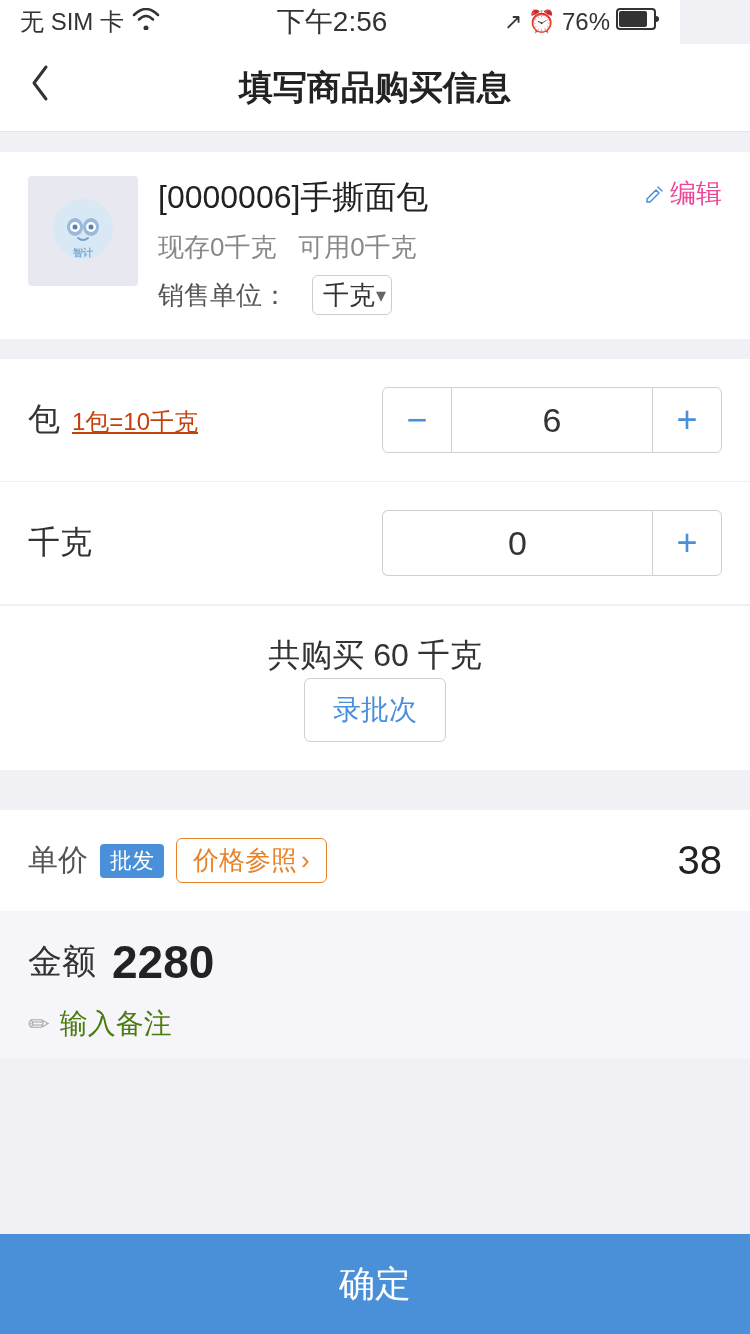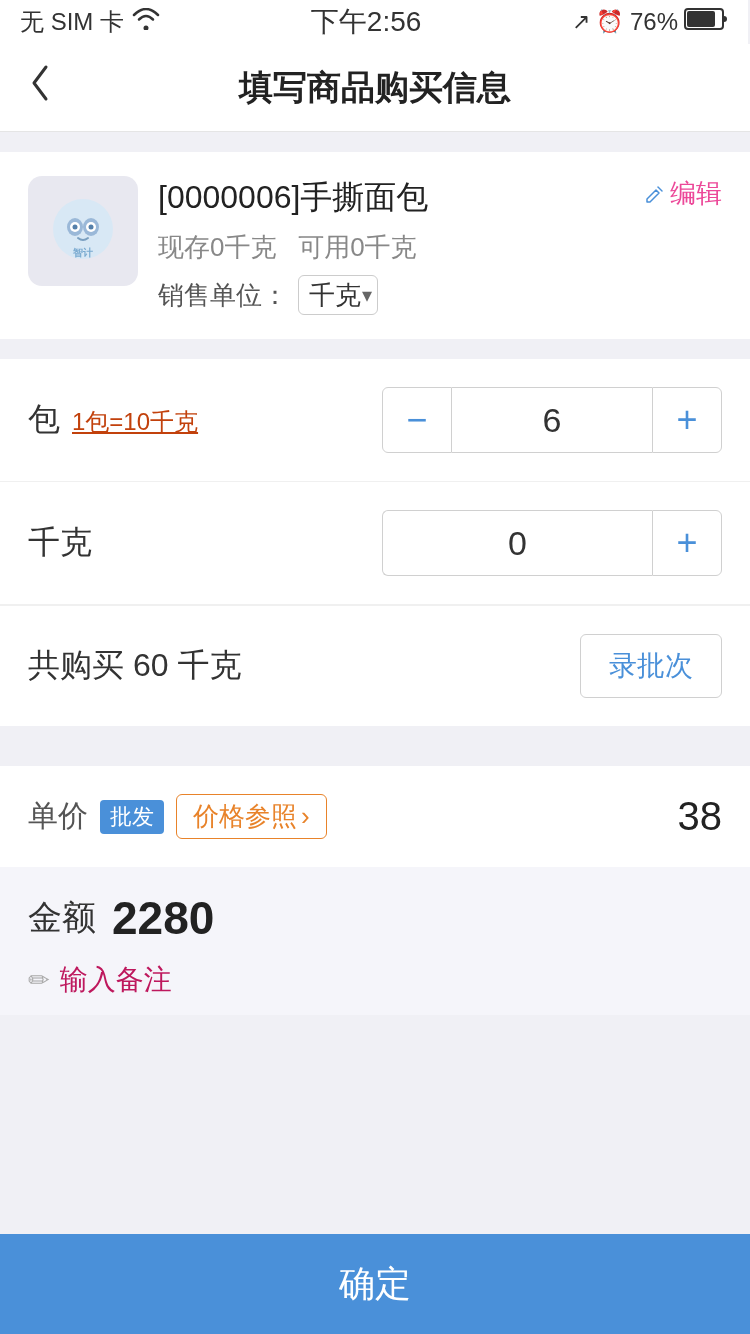--- a/index.html
+++ b/index.html
@@ -8,21 +8,21 @@
       width: 750px;
       min-height: 1334px;
       font-family: -apple-system, "PingFang SC", "Helvetica Neue", sans-serif;
       background: #f0f0f5;
       font-size: 28px;
       color: #333;
     }
 
     
     .status-bar {
-      width: 748px;
+      width: 680px;
       height: 44px;
       background: #fff;
       display: flex;
       align-items: center;
       justify-content: space-between;
       padding: 0 20px;
       font-size: 24px;
       color: #333;
     }
     .status-left { display: flex; align-items: center; gap: 8px; }
@@ -60,21 +60,21 @@
       display: flex;
       align-items: flex-start;
       gap: 20px;
       margin-top: 20px;
       position: relative;
     }
     .product-thumb {
       width: 110px;
       height: 110px;
       background: #e8e8f0;
-      border-radius: 14px;
+      border-radius: 4px;
       display: flex;
       align-items: center;
       justify-content: center;
       flex-shrink: 0;
     }
     .product-thumb-logo {
       font-size: 36px;
       color: #888;
       line-height: 1;
     }
@@ -86,21 +86,21 @@
       margin-bottom: 10px;
     }
     .product-stock {
       font-size: 26px;
       color: #888;
       margin-bottom: 10px;
     }
     .product-unit-row {
       display: flex;
       align-items: center;
-      gap: 10px;
+      gap: 24px;
       font-size: 26px;
       color: #555;
     }
     .unit-select {
       border: 1px solid #ccc;
       border-radius: 6px;
       padding: 4px 16px 4px 10px;
       font-size: 26px;
       color: #333;
       background: #fff;
@@ -200,20 +200,21 @@
     }
 
     
     .summary-row {
       background: #fff;
       padding: 28px 28px;
       display: flex;
       align-items: center;
       justify-content: space-between;
       border-top: 1px solid #f0f0f0;
+      flex-direction: column;
     }
     .summary-text {
       font-size: 32px;
       color: #333;
     }
     .summary-btn {
       border: 1px solid #d0d0d0;
       border-radius: 6px;
       padding: 12px 28px;
       font-size: 28px;
@@ -464,21 +465,21 @@
     </div>
   </div>
 
   <div class="amount-section">
     <div class="amount-row">
       <span class="amount-label">金额</span>
       <span class="amount-value">2280</span>
     </div>
     <div class="note-row">
       <span class="pencil-icon">✏</span>
-      <span style="color:#be185d;">输入备注</span>
+      <span style="color:#4d7c0f;">输入备注</span>
     </div>
   </div>
 
   <div class="empty-area"></div>
 </div>
 
 <div class="confirm-bar">
   <span class="confirm-label">确定</span>
 </div>
 

